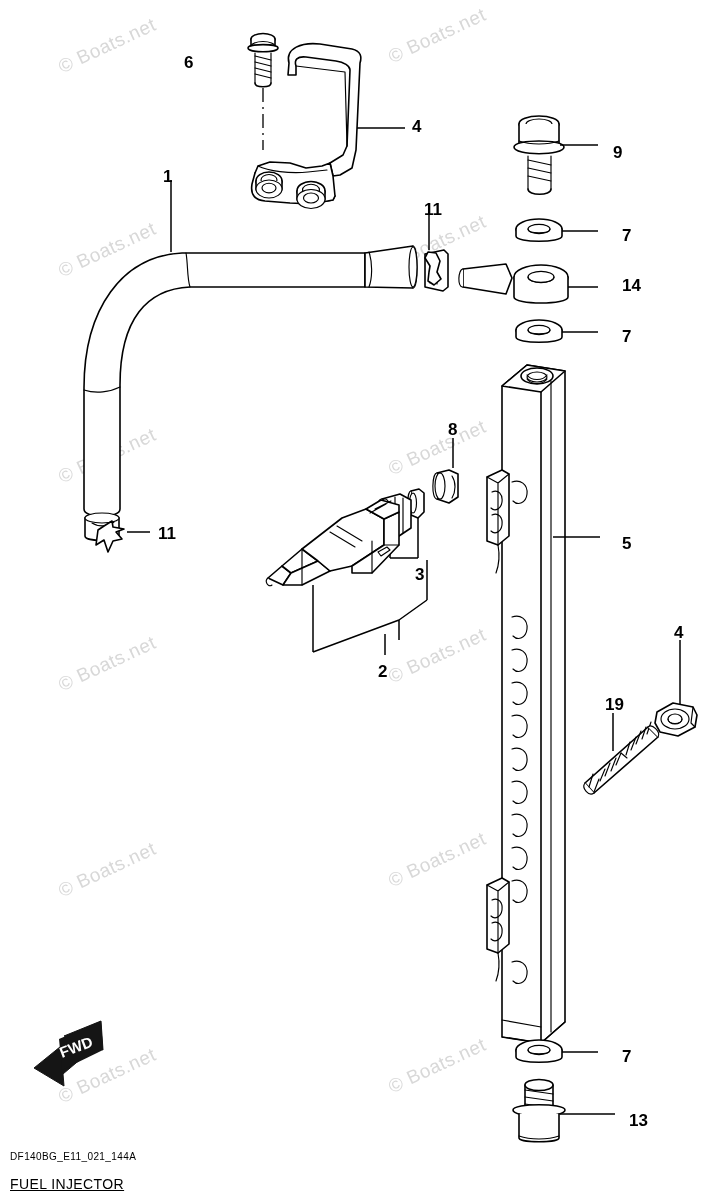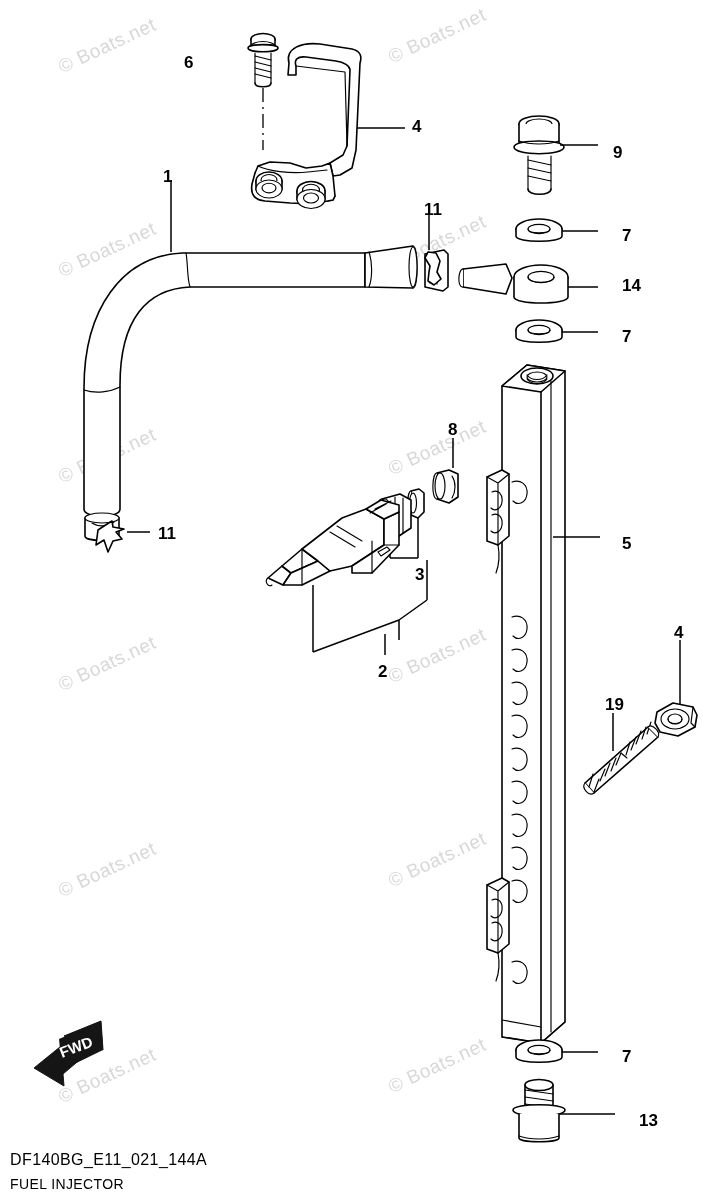--- a/index.html
+++ b/index.html
@@ -3,24 +3,24 @@
 <meta charset="utf-8">
 <style>
   html,body{margin:0;padding:0;background:#ffffff;}
   body{width:703px;height:1200px;position:relative;overflow:hidden;
        font-family:"Liberation Sans", sans-serif; color:#000;}
   #page{position:absolute;left:0;top:0;width:703px;height:1200px;background:#fff;}
 
   
   .fig-title{position:absolute;left:10px;top:2px;font-size:30px;font-weight:bold;
              letter-spacing:-0.5px;font-family:"Liberation Sans",sans-serif;}
-  .footer-code{position:absolute;left:10px;top:1151px;font-size:16px;
+  .footer-code{position:absolute;left:10px;top:1151px;font-size:10px;
                letter-spacing:0.4px;font-family:"Liberation Sans",sans-serif;}
   .footer-name{position:absolute;left:10px;top:1176px;font-size:14px;
-               letter-spacing:0.4px;font-family:"Liberation Sans",sans-serif;}
+               letter-spacing:0.4px;font-family:"Liberation Sans",sans-serif;text-decoration:underline;}
 
   
   .callout{position:absolute;font-size:17px;font-weight:bold;line-height:1;
            font-family:"Liberation Sans",sans-serif;}
 
   
   .wm{position:absolute;font-size:19px;color:#d8d8d8;white-space:nowrap;
       transform:rotate(-25deg);transform-origin:left top;
       font-family:"Liberation Sans",sans-serif;font-weight:500;
       letter-spacing:0.5px;pointer-events:none;}
@@ -313,18 +313,18 @@
       <div class="callout" style="left: 622px; top: 535px;">5</div>
       <div class="callout" style="left: 184px; top: 54px;">6</div>
       <div class="callout" style="left: 622px; top: 227px;">7</div>
       <div class="callout" style="left: 448px; top: 421px;">8</div>
       <div class="callout" style="left: 613px; top: 144px;">9</div>
       <div class="callout" style="left: 622px; top: 277px;">14</div>
       <div class="callout" style="left: 622px; top: 328px;">7</div>
       <div class="callout" style="left: 158px; top: 525px;">11</div>
       <div class="callout" style="left: 424px; top: 201px;">11</div>
       <div class="callout" style="left: 605px; top: 696px;">19</div>
-      <div class="callout" style="left: 629px; top: 1112px; margin-left: 10px;">13</div>
+      <div class="callout" style="left: 629px; top: 1112px;">13</div>
       <div class="callout" style="left: 674px; top: 624px;">4</div>
       <div class="callout" style="left: 622px; top: 1048px;">7</div>
     </div>
 
 </div>
 
 </body></html>

